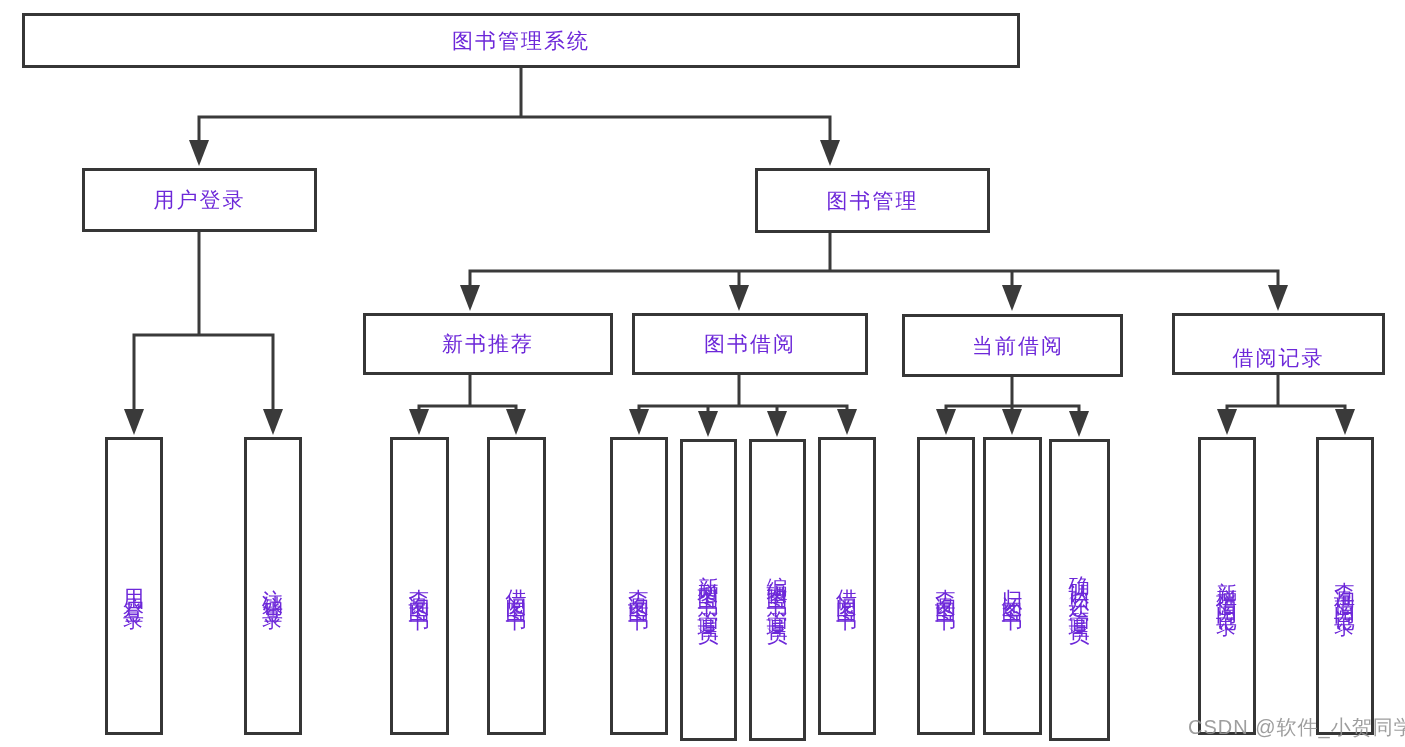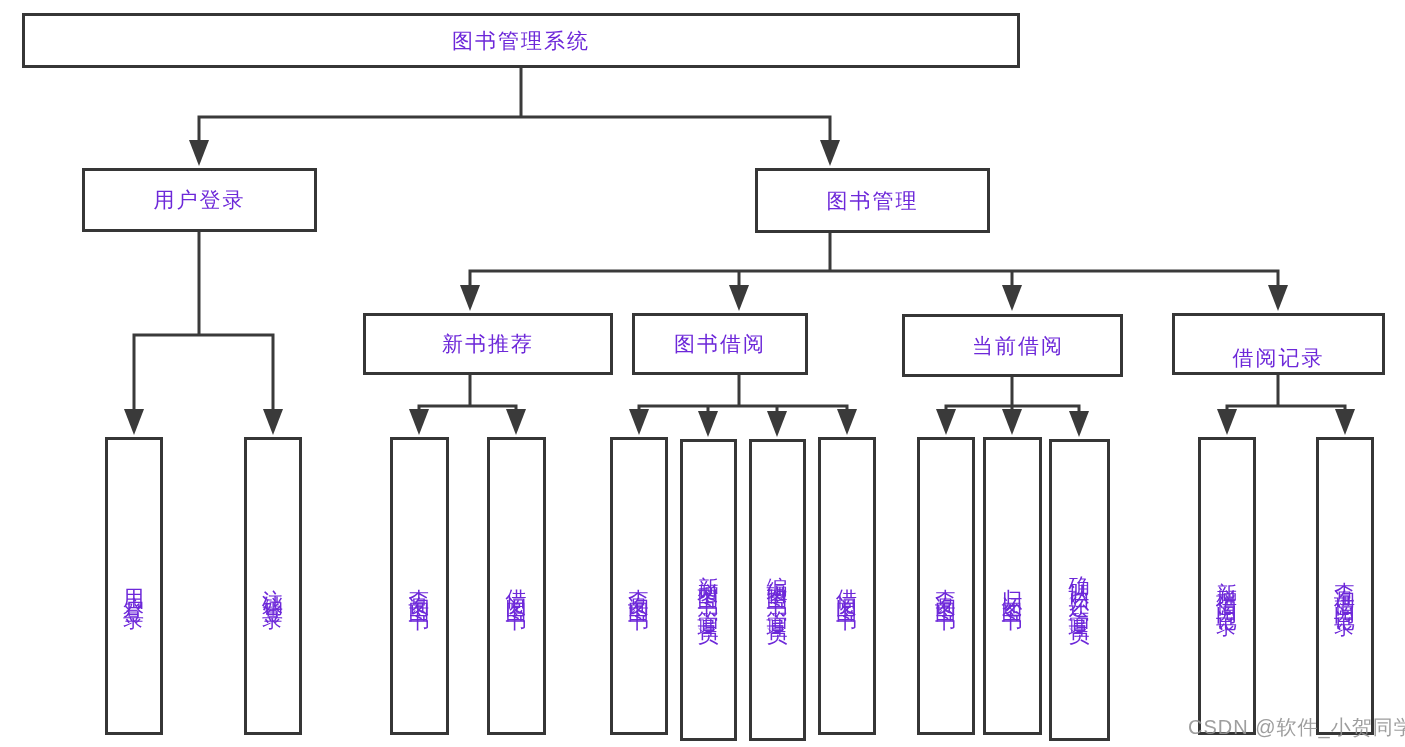--- a/index.html
+++ b/index.html
@@ -105,21 +105,21 @@
   <div class="node h" style="left:82px; top:168px; width:235px; height:64px;">
     <span class="lbl">用户登录</span>
   </div>
   <div class="node h" style="left:712px; top:168px; width:235px; height:65px;margin-left:43px;">
     <span class="lbl">图书管理</span>
   </div>
 
   <div class="node h" style="left:363px; top:313px; width:250px; height:62px;">
     <span class="lbl">新书推荐</span>
   </div>
-  <div class="node h" style="left:632px; top:313px; width:176px; height:62px;text-align:right;">
+  <div class="node h" style="left:632px; top:313px; width:236px; height:62px;text-align:right;">
     <span class="lbl">图书借阅</span>
   </div>
   <div class="node h" style="left:902px; top:314px; width:221px; height:63px;padding-left:11px;">
     <span class="lbl">当前借阅</span>
   </div>
   <div class="node h" style="left:1172px; top:313px; width:213px; height:62px;align-items:flex-end;">
     <span class="lbl">借阅记录</span>
   </div>
 
   <div class="node v" style="left:105px; width:58px;">

